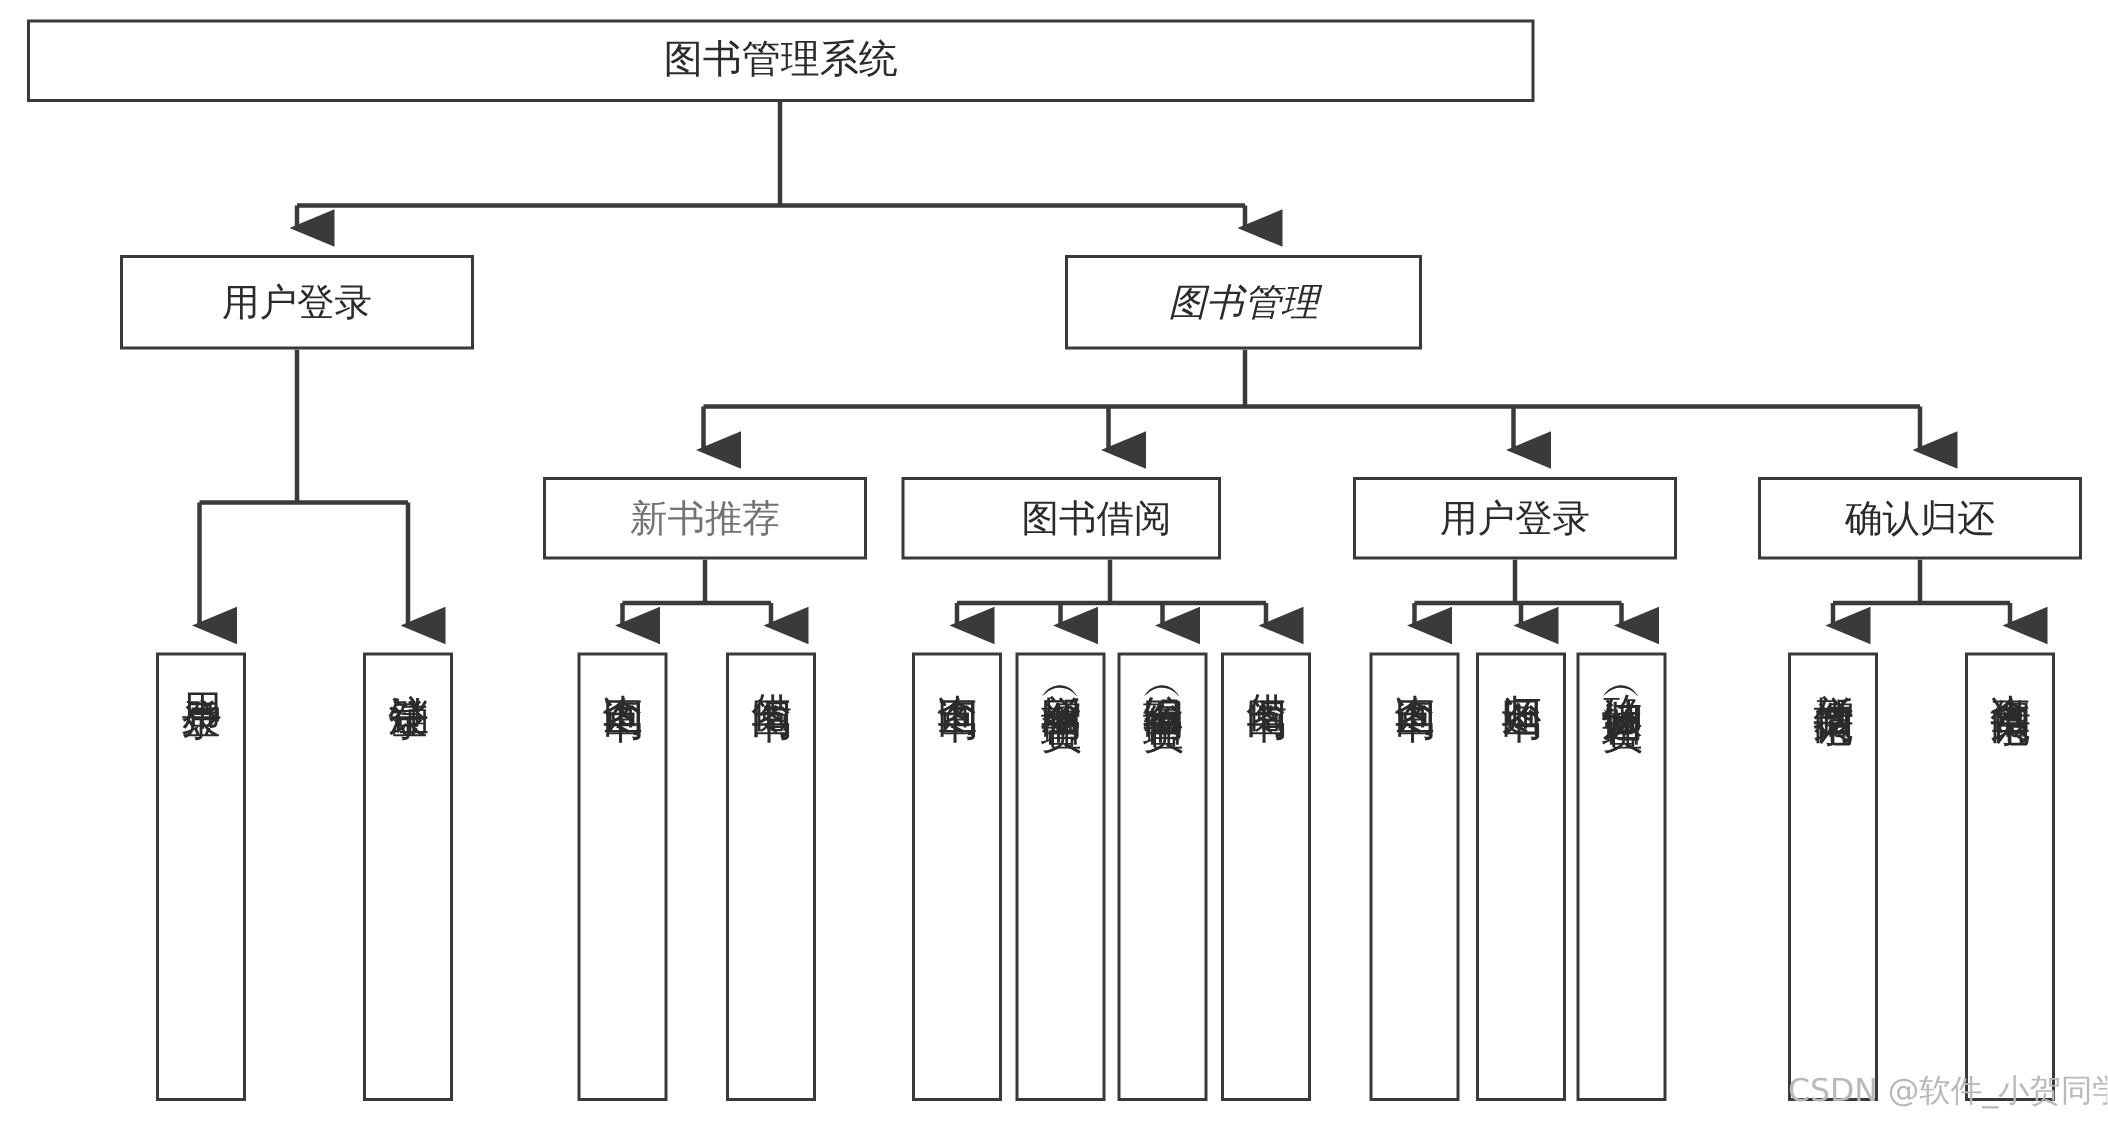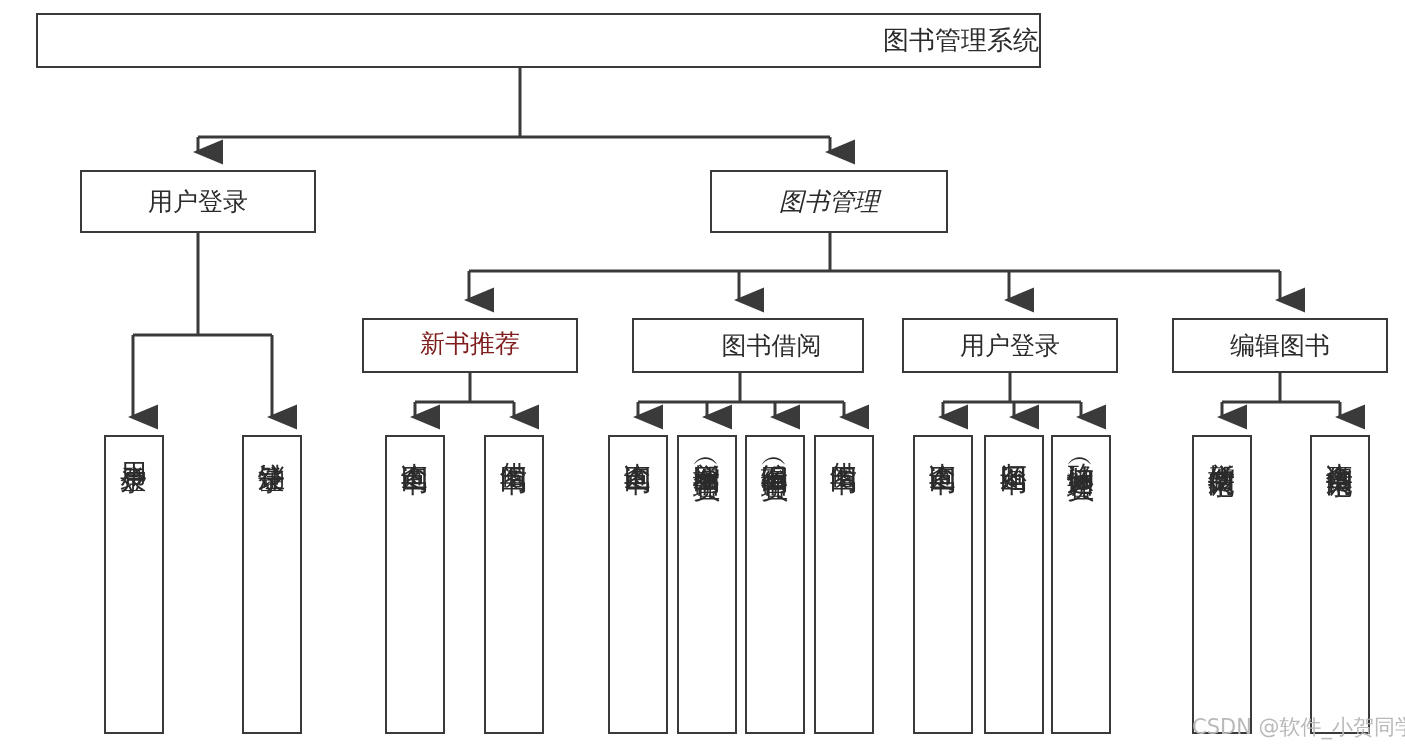--- a/index.html
+++ b/index.html
@@ -121,42 +121,42 @@
       <path d="M 1014 402 L 1014 417" marker-end="url(#arrow)"></path>
       <path d="M 1081 402 L 1081 417" marker-end="url(#arrow)"></path>
 
       <path d="M 1280 373 L 1280 402"></path>
       <path d="M 1222 402 L 1340 402"></path>
       <path d="M 1222 402 L 1222 417" marker-end="url(#arrow)"></path>
       <path d="M 1340 402 L 1340 417" marker-end="url(#arrow)"></path>
     </g>
   </svg>
 
-  <div class="node horiz root" style="left: 36px; top: 13px; width: 1005px; height: 55px; border-color: rgb(58, 58, 58); justify-content: flex-end;">
+  <div class="node horiz root" style="left: 18px; top: 13px; width: 1005px; height: 55px; border-color: rgb(58, 58, 58);">
     <span class="label" style="color: rgb(43, 43, 43);">图书管理系统</span>
   </div>
 
   <div class="node horiz" style="left: 80px; top: 170px; width: 236px; height: 63px; border-color: rgb(58, 58, 58);">
     <span class="label" style="color: rgb(43, 43, 43);">用户登录</span>
   </div>
   <div class="node horiz" style="left: 710px; top: 170px; width: 238px; height: 63px; border-color: rgb(58, 58, 58);">
     <span class="label" style="color: rgb(43, 43, 43); font-style: italic;">图书管理</span>
   </div>
 
   <div class="node horiz" style="left: 362px; top: 318px; width: 216px; height: 55px; border-color: rgb(58, 58, 58);">
-    <span class="label" style="color: #7f1d1d; font-family: Liberation Mono, monospace;">新书推荐</span>
+    <span class="label" style="color: #737373;">新书推荐</span>
   </div>
-  <div class="node horiz" style="left: 632px; top: 318px; width: 232px; height: 55px; border-color: rgb(58, 58, 58); padding-left: 47px;">
+  <div class="node horiz" style="left: 601px; top: 318px; width: 213px; height: 55px; border-color: rgb(58, 58, 58); padding-left: 47px;">
     <span class="label" style="color: rgb(43, 43, 43);">图书借阅</span>
   </div>
   <div class="node horiz" style="left: 902px; top: 318px; width: 216px; height: 55px; border-color: rgb(58, 58, 58);">
     <span class="label" style="color: rgb(43, 43, 43);">用户登录</span>
   </div>
   <div class="node horiz" style="left: 1172px; top: 318px; width: 216px; height: 55px; border-color: rgb(58, 58, 58);">
-    <span class="label" style="color: rgb(43, 43, 43);">编辑图书</span>
+    <span class="label" style="color: rgb(43, 43, 43);">确认归还</span>
   </div>
 
   <div class="node vert" style="left: 104px; top: 435px; width: 60px; height: 299px; border-color: rgb(58, 58, 58);">
     <span class="label" style="color: rgb(43, 43, 43);">用户登录</span>
   </div>
   <div class="node vert" style="left: 242px; top: 435px; width: 60px; height: 299px; border-color: rgb(58, 58, 58);">
     <span class="label" style="color: rgb(43, 43, 43);">注销登录</span>
   </div>
   <div class="node vert" style="left: 385px; top: 435px; width: 60px; height: 299px; border-color: rgb(58, 58, 58);">
     <span class="label" style="color: rgb(43, 43, 43);">查询图书</span>

